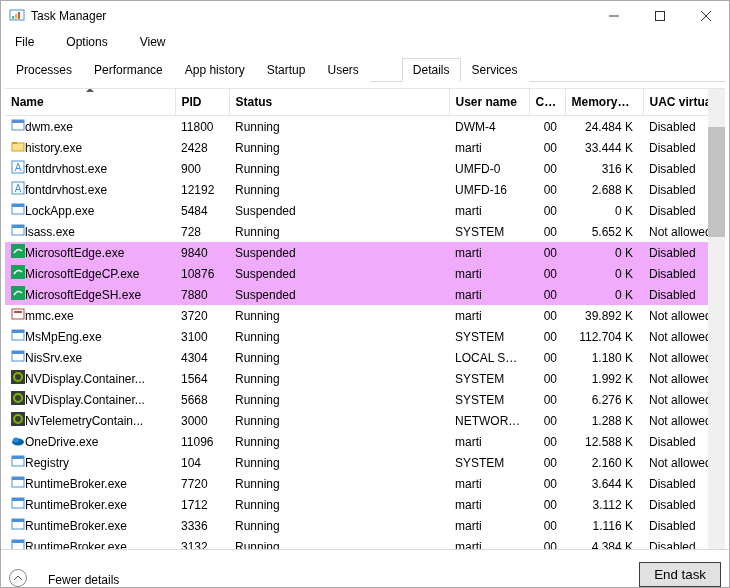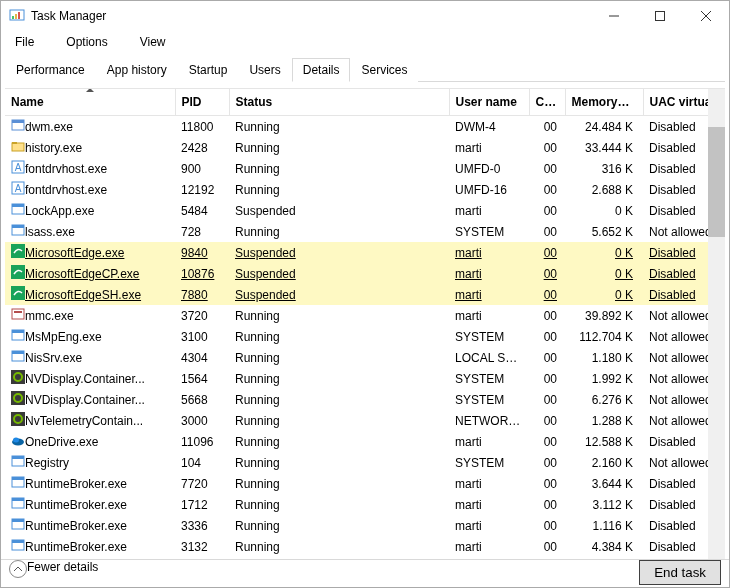--- a/index.html
+++ b/index.html
@@ -34,21 +34,21 @@
 .menubar span { padding: 2px 8px; }
 .tabs {
   display: flex; border-bottom: 1px solid #d9d9d9; margin: 4px 4px 0 4px;
   position: relative;
 }
 .tab {
   padding: 4px 10px; border: 1px solid transparent; border-bottom: none;
   position: relative; top: 1px; background: #fff;
 }
 .tab.active {
-  border-color: #d9d9d9; background: #fff; border-bottom: 1px solid #fff;
+  border-color: #d9d9d9; background: #fff; border-bottom: 1px solid #fff; margin-left: 32px;
 }
 .table-wrap { flex: 1; overflow: hidden; position: relative; margin: 6px 4px 0 4px; border-top: 1px solid #e5e5e5;}
 .scrolltrack {
   position: absolute; right: 0; top: 0; width: 17px; height: 100%; background: #f0f0f0;
 }
 .scrollthumb {
   position: absolute; right: 0; top: 38px; width: 17px; height: 110px; background: #c2c2c2;
 }
 .table {
   width: calc(100% - 17px); border-collapse: collapse; table-layout: fixed;
@@ -59,36 +59,36 @@
   position: relative;
 }
 .hdr th.sorted::after {
   content: ""; position: absolute; left: 50%; top: -1px; transform: translateX(-50%);
   border-left: 4px solid transparent; border-right: 4px solid transparent; border-bottom: 4px solid #555;
 }
 .row td {
   padding: 2px 6px; white-space: nowrap; overflow: hidden; text-overflow: ellipsis;
   height: 19px;
 }
-.row.hl td { background: #fef9c3; text-decoration: underline; }
+.row.hl td { background: #f0abfc; }
 .c-name { width: 170px; }
 .c-pid { width: 54px; text-align: left;}
 .c-status { width: 220px; }
 .c-user { width: 80px; }
 .c-cpu { width: 36px; text-align: left; margin-top: 24px;}
 .c-mem { width: 78px; text-align: right; padding-right: 10px !important;}
 .c-uac { width: 92px; }
 .td-pid { padding-right:14px !important;}
 .td-cpu { text-align:right; padding-right:8px !important;}
 .td-mem { text-align:right; padding-right:10px !important;}
 .cell-name { display: flex; align-items: center; gap: 0; }
 .pi { width: 14px; height: 14px; flex: 0 0 14px; display:inline-block;}
 .footer {
-  height: 28px; border-top: 1px solid #d9d9d9; display: flex; align-items: flex-start;
-  padding: 0 8px; gap: 0;
+  height: 38px; border-top: 1px solid #d9d9d9; display: flex; align-items: flex-end;
+  padding: 0 8px; gap: 21px;
 }
 .footer-spacer { flex: 1; }
 .btn {
   border: 1px solid #404040; background: #e1e1e1; padding: 4px 14px;
 }
 .chev-circle {
   width: 18px; height: 18px; border: 1px solid #888; border-radius: 50%;
   display: flex; align-items: center; justify-content: center;
 }
 </style>
@@ -122,20 +122,21 @@
     </div>
 </div>
 
 <div class="menubar">
   <span>File</span>
   <span>Options</span>
   <span>View</span>
 </div>
 
 <div class="tabs">
+  <div class="tab">Processes</div>
   <div class="tab">Performance</div>
   <div class="tab">App history</div>
   <div class="tab">Startup</div>
   <div class="tab">Users</div>
   <div class="tab active">Details</div>
   <div class="tab">Services</div>
 </div>
 
 <div class="table-wrap">
   <table class="table">

